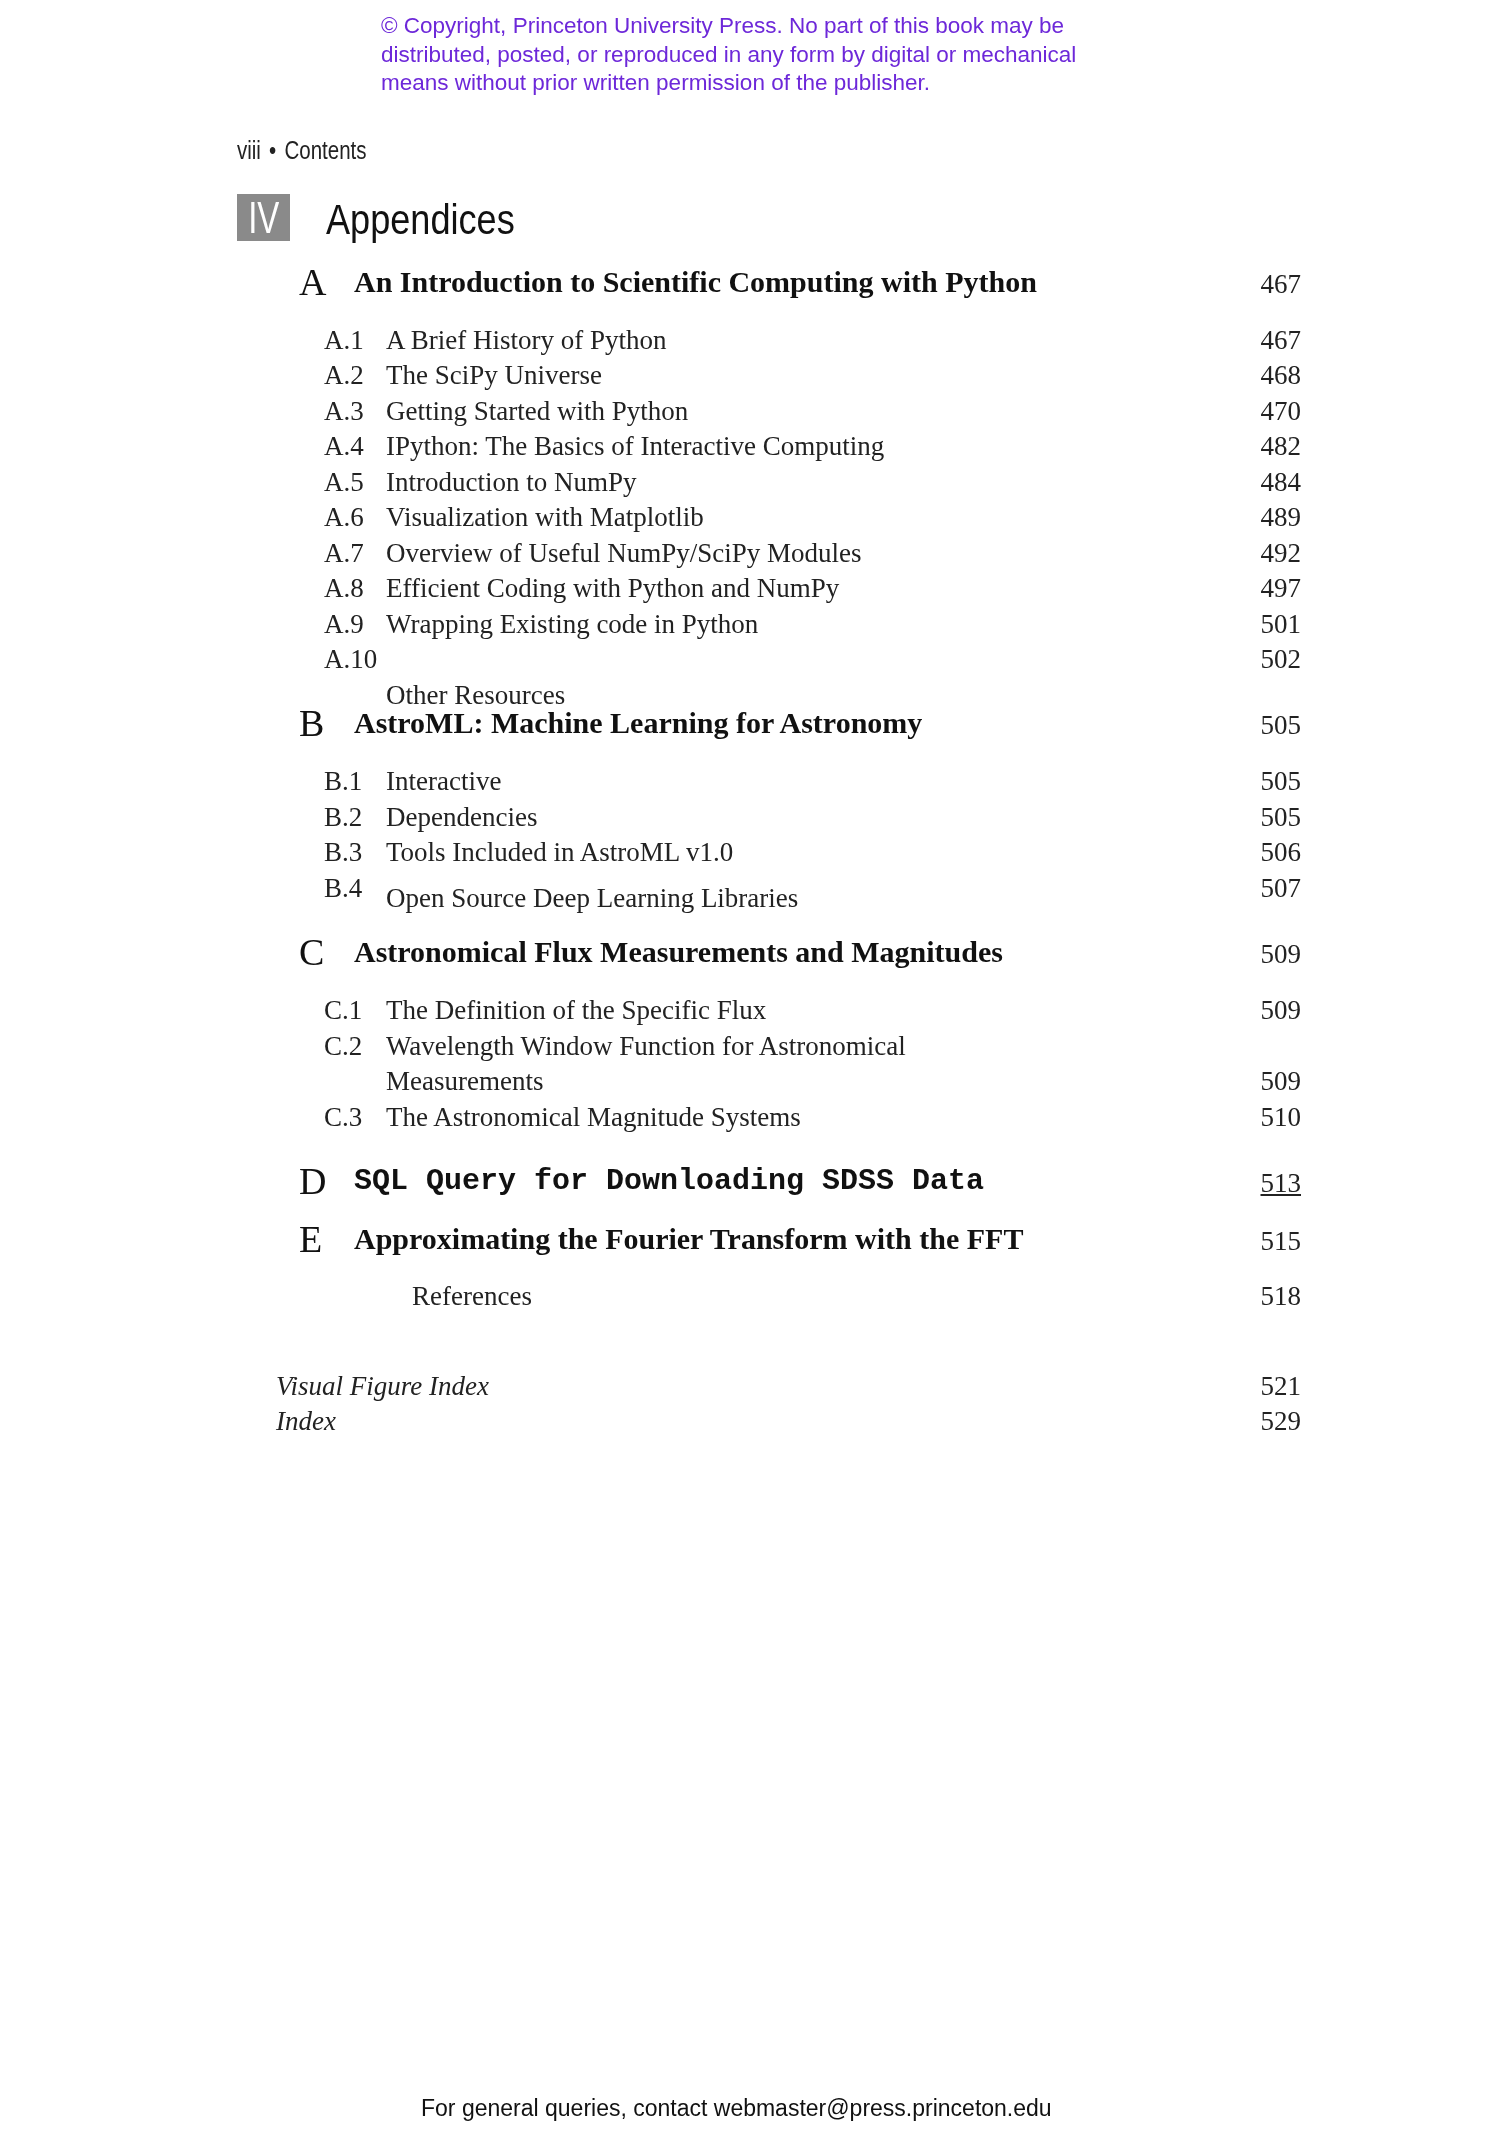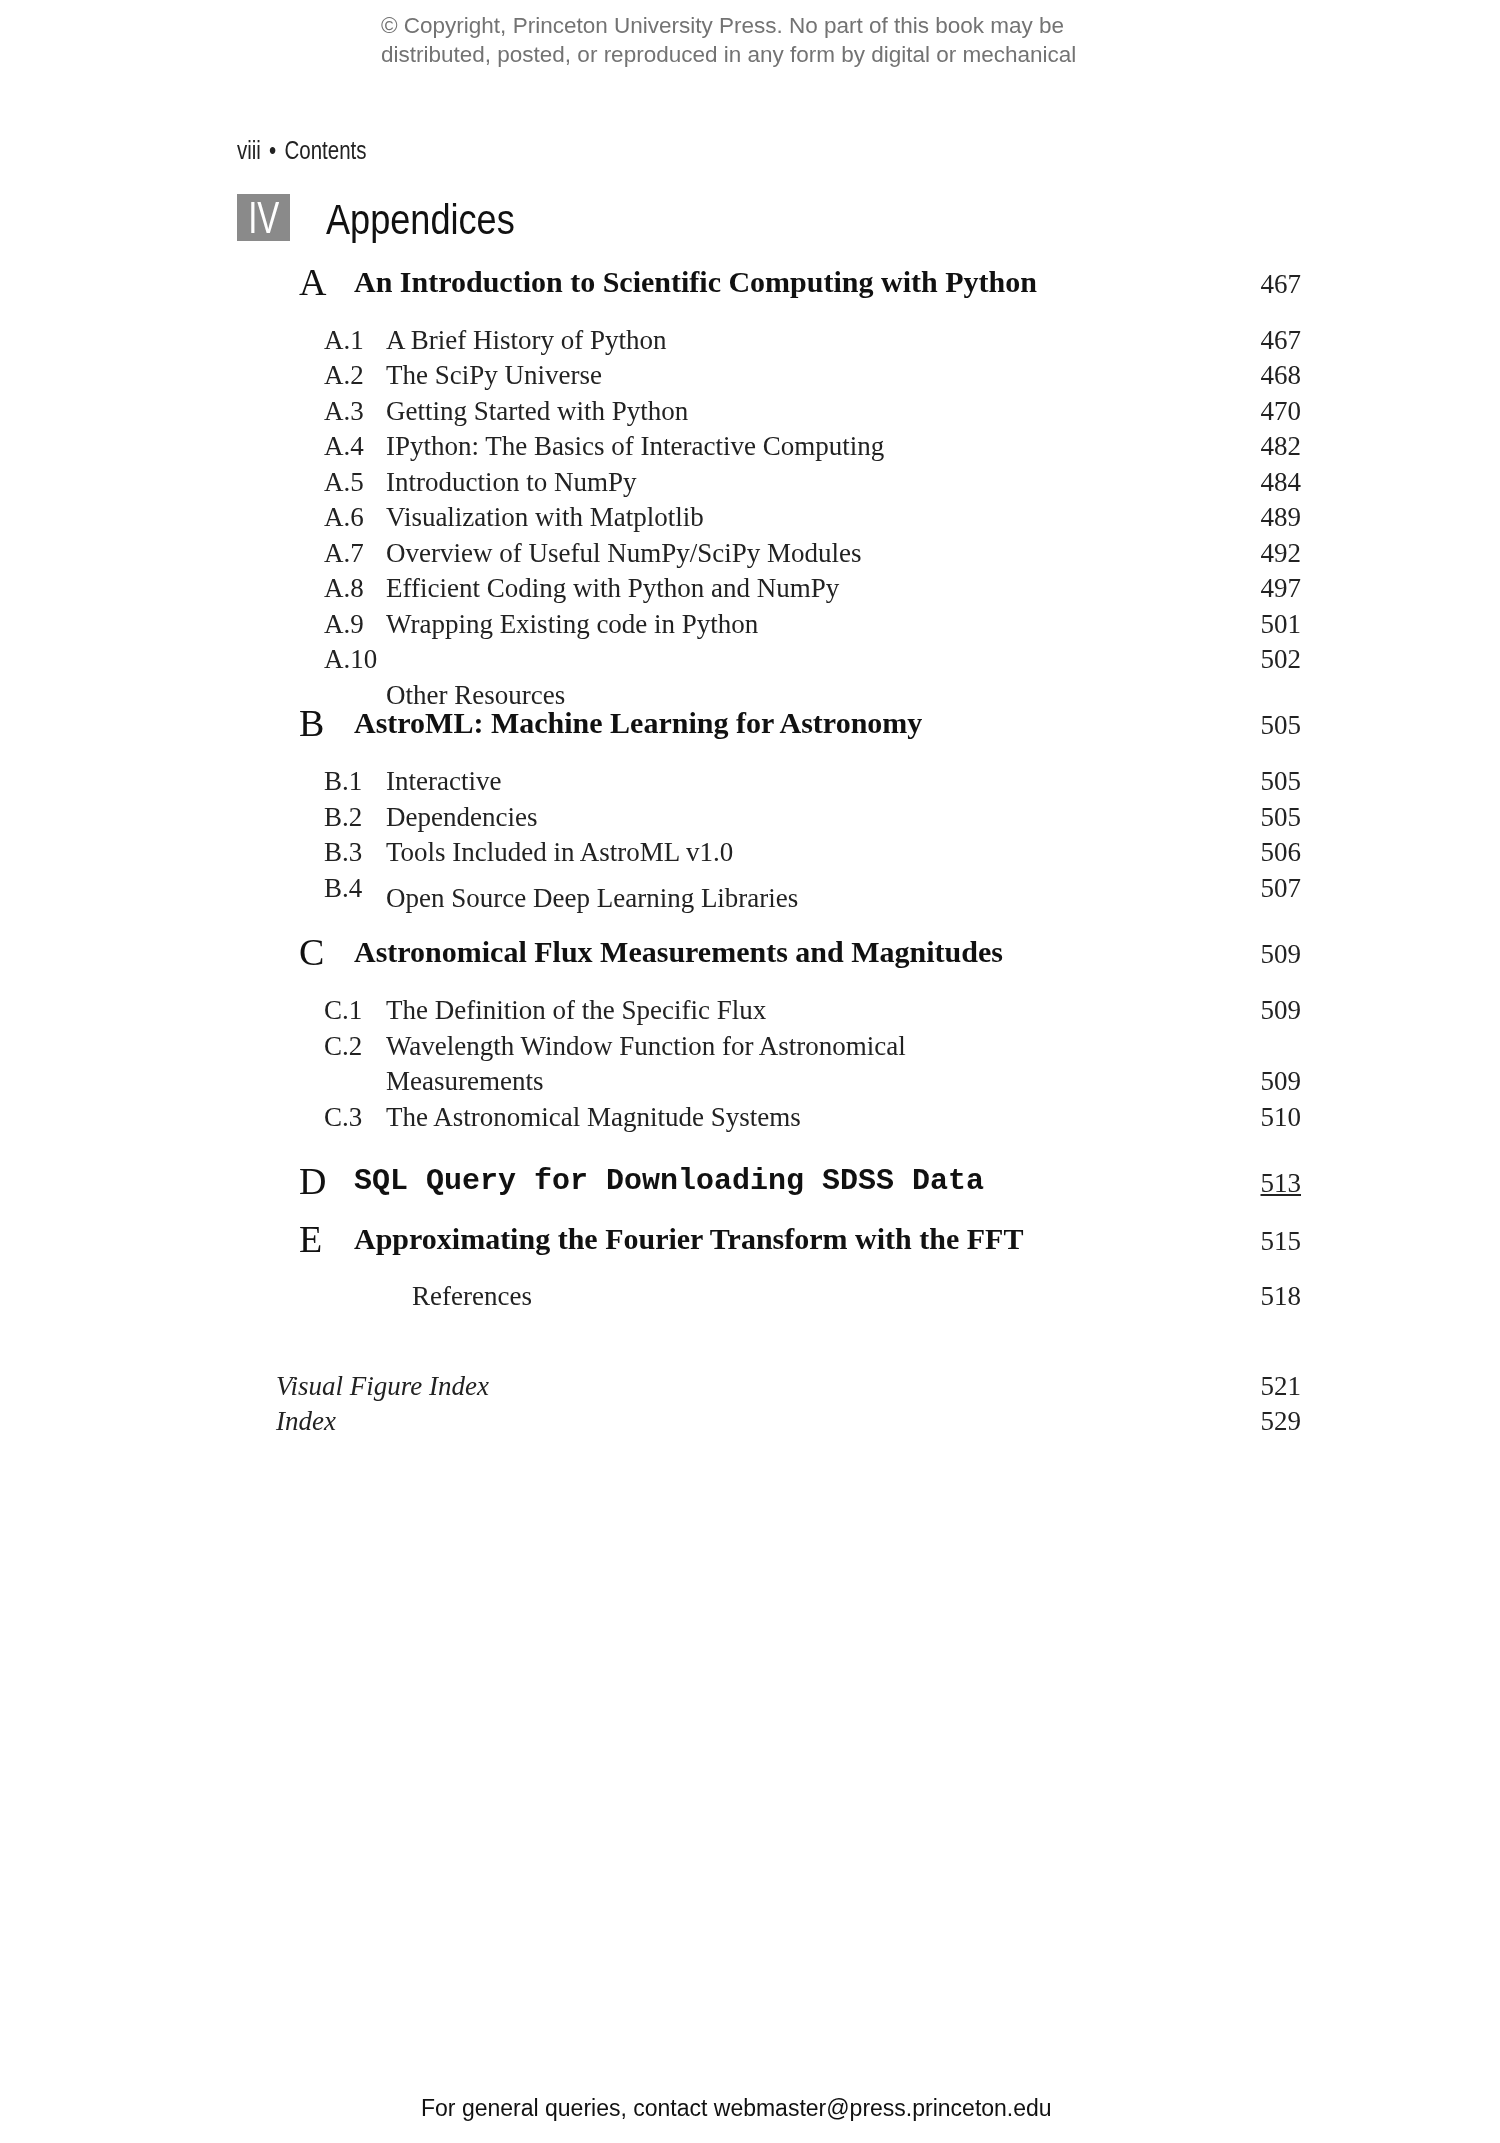--- a/index.html
+++ b/index.html
@@ -1,19 +1,19 @@
 <!DOCTYPE html>
 <html><head>
 <meta charset="utf-8">
 <style>
   html,body{margin:0;padding:0;background:#ffffff;}
   body{width:1500px;height:2143px;position:relative;overflow:hidden;color:#1a1a1a;}
   .abs{position:absolute;white-space:nowrap;}
   .sans{font-family:"Liberation Sans",sans-serif;}
-  .copyright{left:381px;top:12px;font-size:22.5px;line-height:28.5px;color:#737373;}
+  .copyright{left:381px;top:12px;font-size:22.5px;line-height:28.5px;color:#6d28d9;}
   .copyright div{white-space:nowrap;}
   .runhead{left:237px;top:136px;font-size:25px;font-family:"Liberation Sans",sans-serif;transform:scaleX(0.82);transform-origin:left center;color:#222;}
   .runhead .dot{margin:0 10px;}
   .part-box{left:237px;top:194px;width:53px;height:47px;background:#8a8a8a;color:#fff;font-family:"Liberation Sans",sans-serif;font-size:44px;line-height:47px;text-align:center;}
   .part-box span{display:inline-block;transform:scaleX(0.75);}
   .part-title{left:326px;top:196px;font-family:"Liberation Sans",sans-serif;font-size:42px;line-height:48px;transform:scaleX(0.86);transform-origin:left center;color:#111;}
   .ch-letter{font-family:"Liberation Serif",serif;font-size:38px;line-height:40px;color:#111;}
   .ch-title{font-family:"Liberation Serif",serif;font-weight:bold;font-size:30px;line-height:40px;color:#111;}
   .sec-num{font-family:"Liberation Serif",serif;font-size:27px;line-height:34px;color:#222;}
   .sec-title{font-family:"Liberation Serif",serif;font-size:27px;line-height:34px;color:#222;}
@@ -21,20 +21,21 @@
   .pg-ch{line-height:40px;}
   .ital{font-family:"Liberation Serif",serif;font-style:italic;font-size:27px;line-height:34px;color:#222;}
   .footer{left:421px;top:2093px;font-family:"Liberation Sans",sans-serif;font-size:23px;line-height:30px;color:#111;}
 </style>
 </head>
 <body>
 
 <div class="abs copyright sans">
   <div>© Copyright, Princeton University Press. No part of this book may be</div>
   <div>distributed, posted, or reproduced in any form by digital or mechanical</div>
+  <div>means without prior written permission of the publisher.</div>
 </div>
 
 <div class="abs runhead">
   <span>viii</span><span class="dot">•</span><span>Contents</span>
 </div>
 
 <div class="abs part-box"><span>IV</span></div>
 <div class="abs part-title">Appendices</div>
 
 <div class="abs ch-letter" style="left:299px;top:262px;">A</div>

